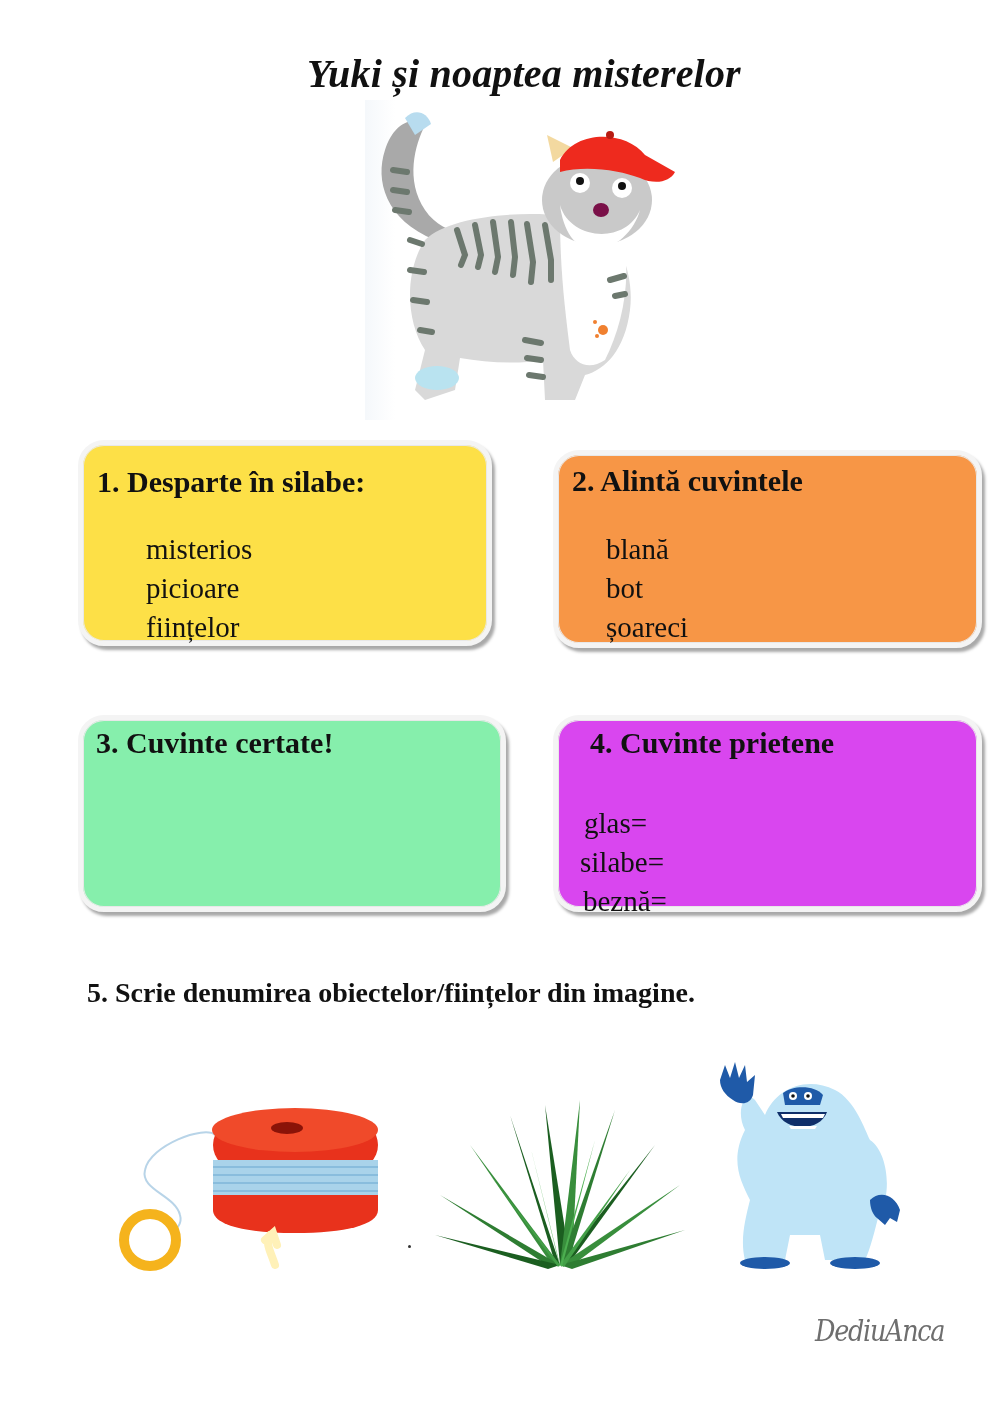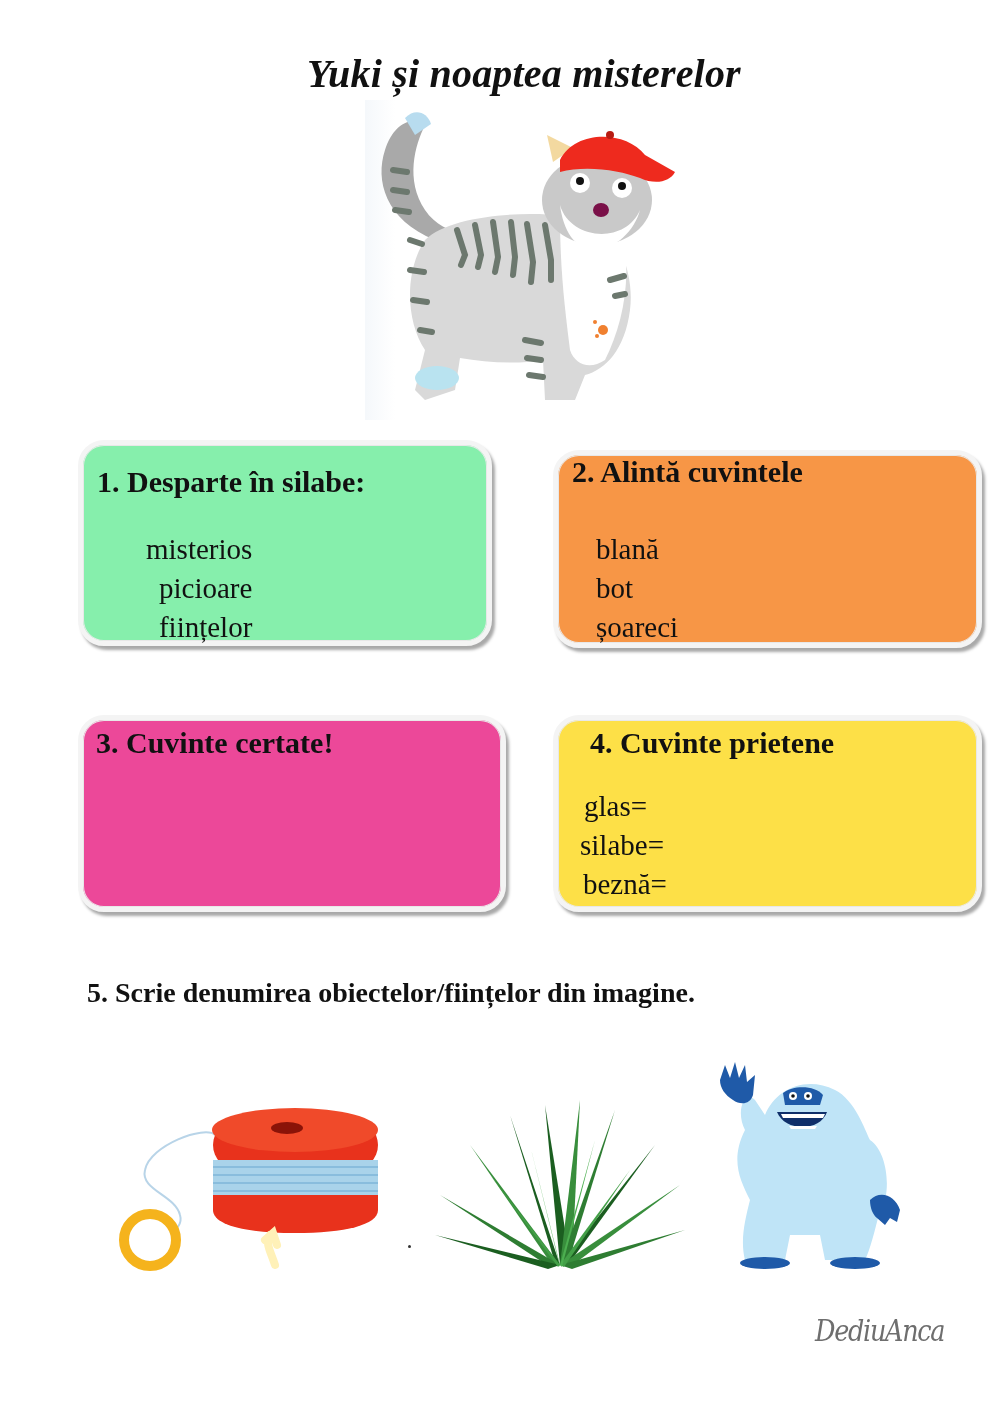--- a/index.html
+++ b/index.html
@@ -24,31 +24,31 @@
       position: absolute; top: 20px; font-weight: bold; font-size: 30px; white-space: nowrap;
     }
     .box .items { position: absolute; top: 85px; font-size: 29px; line-height: 39px; }
     .box .items div { white-space: nowrap; }
 
     .b1 { left: 78px; top: 440px; width: 414px; height: 206px; }
     .b1 .heading { left: 14px; }
     .b1 .items { left: 63px; font-family: Liberation Serif, serif; }
 
     .b2 { left: 553px; top: 450px; width: 429px; height: 198px; }
-    .b2 .heading { left: 14px; top: 0; text-align: right; }
-    .b2 .items { left: 38px; top: 75px; }
+    .b2 .heading { left: 14px; top: 9px; text-align: right; }
+    .b2 .items { left: 48px; top: 75px; }
 
     .b3 { left: 78px; top: 715px; width: 428px; height: 197px; }
     .b3 .heading { left: 13px; top: 6px; }
     .b3 .items { left: 55px; top: 67px; }
 
     .b4 { left: 553px; top: 715px; width: 429px; height: 197px; }
     .b4 .heading { left: 32px; top: 6px; }
     .b4 .items { left: 22px; top: 67px; }
-    .b4 .items .i0 { padding-left: 4px; }
+    .b4 .items .i0 { padding-left: 4px; margin-top: 17px; }
     .b4 .items .i2 { padding-left: 3px; font-family: Liberation Serif, serif; }
 
     .q5 {
       position: absolute; left: 87px; top: 977px;
       font-weight: bold; font-size: 28px; white-space: nowrap;
     }
 
     .pic { position: absolute; }
     .yoyo { left: 105px; top: 1105px; width: 290px; height: 175px; }
     .plant { left: 430px; top: 1085px; width: 260px; height: 185px; }
@@ -118,43 +118,43 @@
     <path d="M245 180 l14 -4"></path>
       <path d="M250 196 l10 -2"></path>
   </g>
 
   <ellipse cx="72" cy="278" rx="22" ry="12" fill="#b9e3f0"></ellipse>
   <circle cx="238" cy="230" r="5" fill="#f08030"></circle>
     <circle cx="230" cy="222" r="2" fill="#f08030"></circle>
     <circle cx="232" cy="236" r="2" fill="#f08030"></circle>
 </svg>
 
-<div class="box b1" style="background:#86efac;text-align:right;">
+<div class="box b1" style="background:#fde047;">
   <div class="heading">1. Desparte în silabe:</div>
   <div class="items">
     <div>misterios</div>
     <div>picioare</div>
     <div>ființelor</div>
   </div>
 </div>
 
 <div class="box b2" style="background:#f79646;">
   <div class="heading">2. Alintă cuvintele</div>
   <div class="items">
     <div>blană</div>
     <div>bot</div>
     <div>șoareci</div>
   </div>
 </div>
 
-<div class="box b3" style="background:#ec4899;">
+<div class="box b3" style="background:#86efac;">
   <div class="heading">3. Cuvinte certate!</div>
 </div>
 
-<div class="box b4" style="background:#fde047;">
+<div class="box b4" style="background:#d946ef;">
   <div class="heading">4. Cuvinte prietene</div>
   <div class="items">
     <div class="i0">glas=</div>
     <div class="i1">silabe=</div>
     <div class="i2">beznă=</div>
   </div>
 </div>
 
 <div class="q5">5. Scrie denumirea obiectelor/ființelor din imagine.</div>
 

